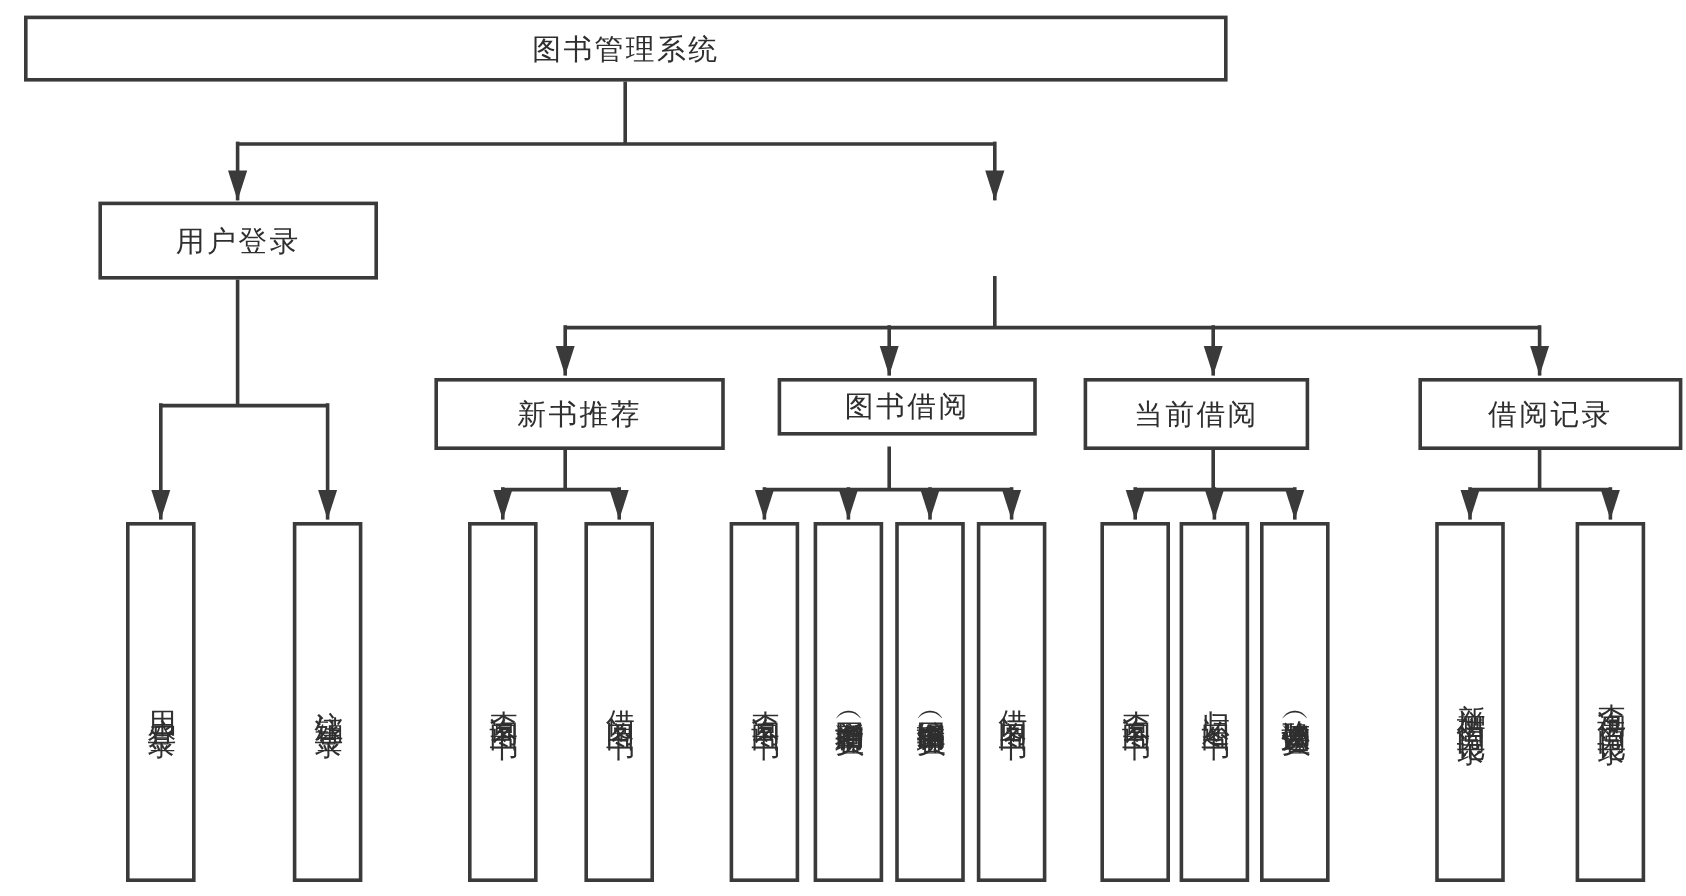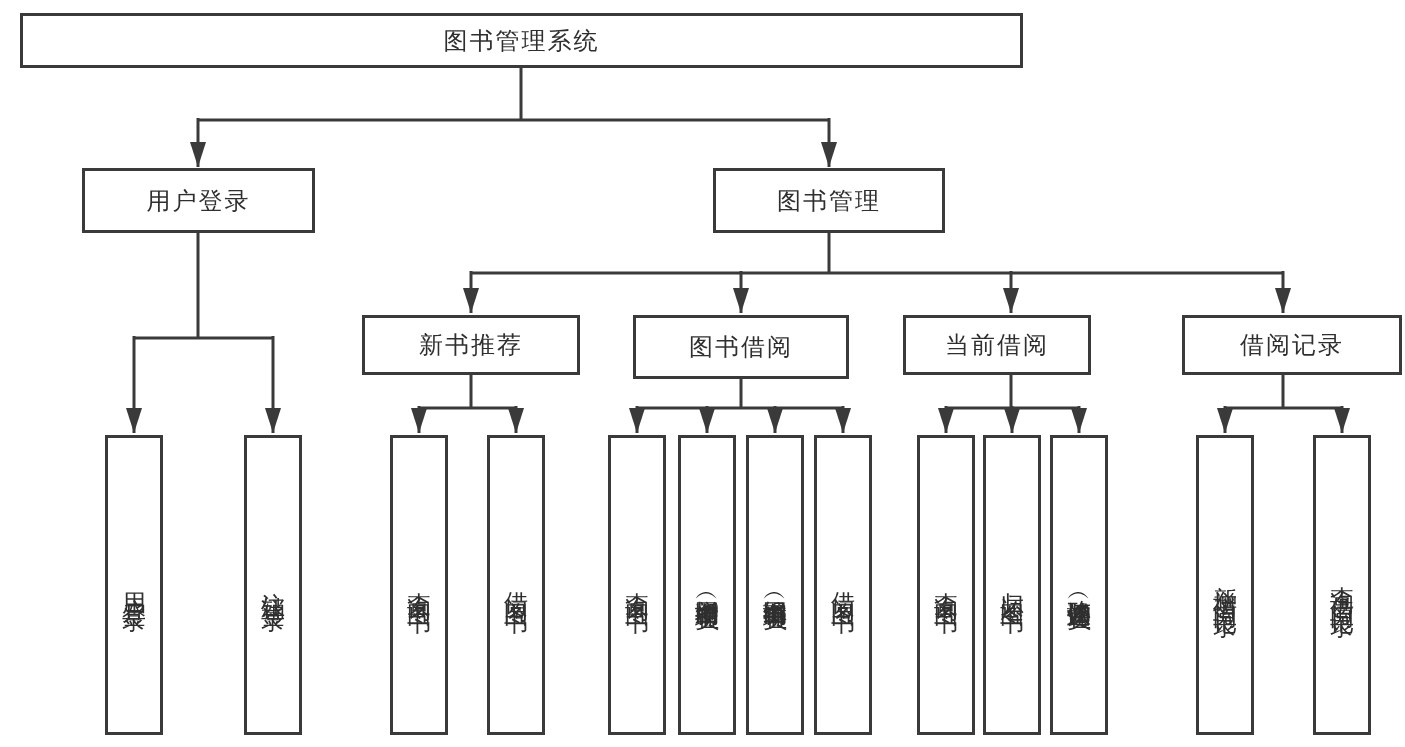--- a/index.html
+++ b/index.html
@@ -84,28 +84,25 @@
     </g>
   </svg>
 
   <div class="box h" style="left:20px;top:13px;width:1003px;height:55px">
     <span>图书管理系统</span>
   </div>
 
   <div class="box h" style="left:82px;top:168px;width:233px;height:65px">
     <span>用户登录</span>
   </div>
-  <div class="box h" style="left:713px;top:168px;width:232px;height:65px">
-    <span>图书管理</span>
-  </div>
 
-  <div class="box h" style="left:362px;top:315px;width:218px;height:60px">
+  <div class="box h" style="left:362px;top:315px;width:242px;height:60px">
     <span>新书推荐</span>
   </div>
-  <div class="box h" style="left:633px;top:315px;width:216px;height:64px">
+  <div class="box h" style="left:648px;top:315px;width:216px;height:48px">
     <span>图书借阅</span>
   </div>
   <div class="box h" style="left:903px;top:315px;width:188px;height:60px">
     <span>当前借阅</span>
   </div>
   <div class="box h" style="left:1182px;top:315px;width:220px;height:60px">
     <span>借阅记录</span>
   </div>
 
   <div class="box v" style="left:105px;top:435px;width:58px;height:300px">

